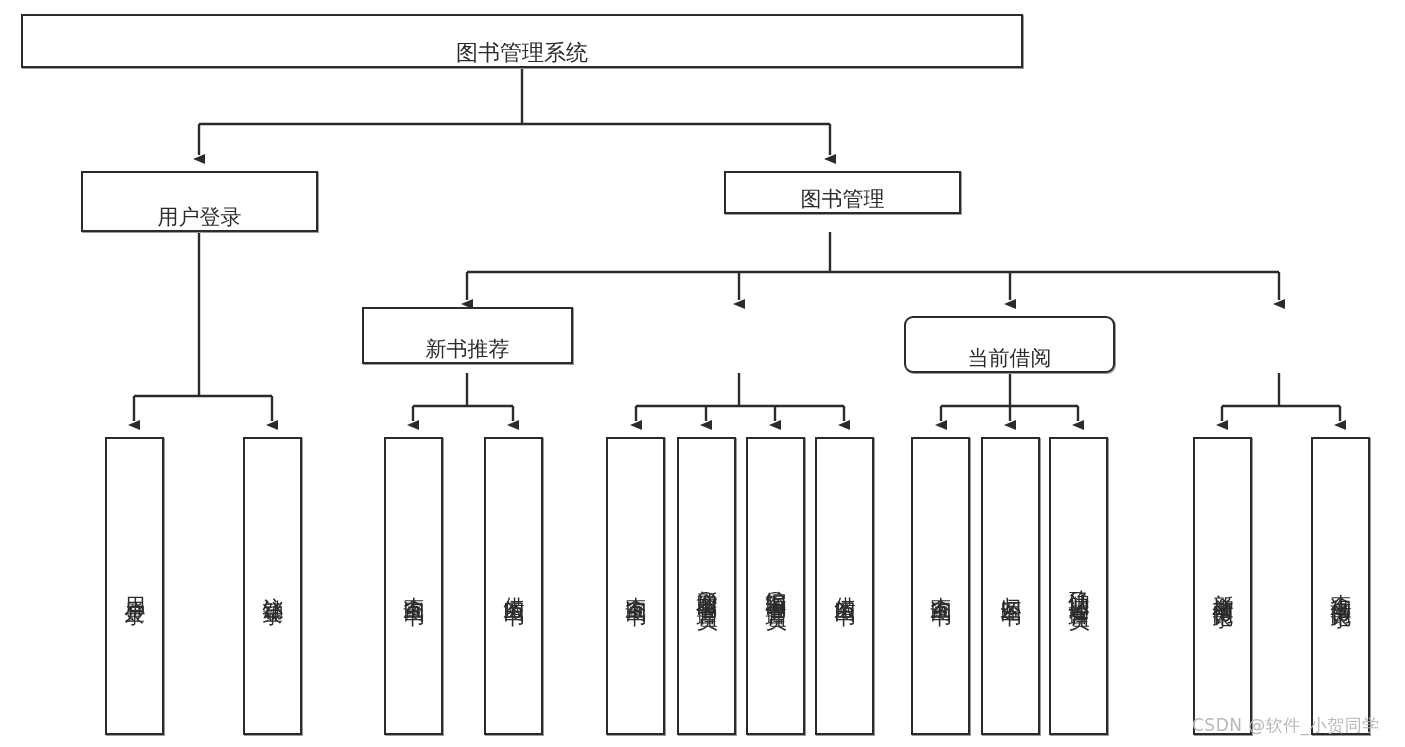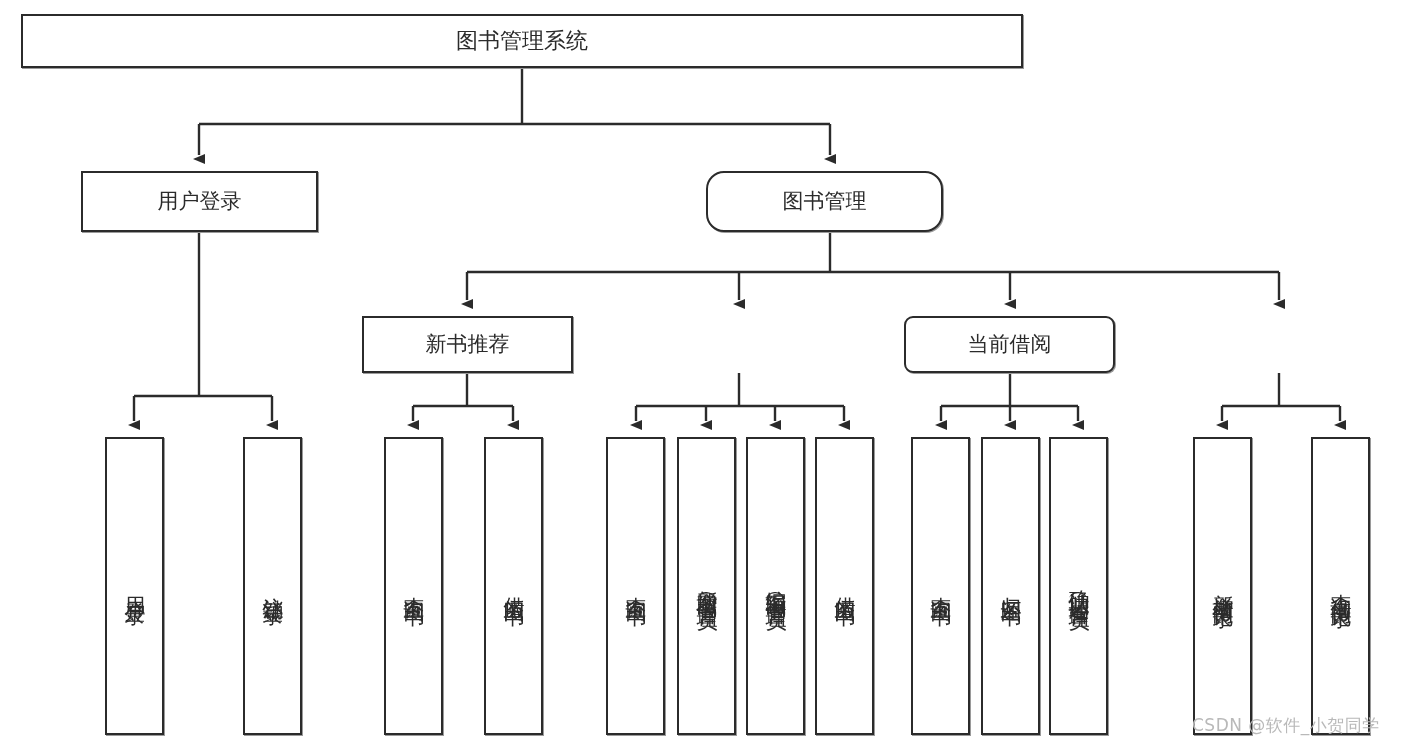--- a/index.html
+++ b/index.html
@@ -23,21 +23,21 @@
     top: 0;
     width: 1405px;
     height: 747px;
   }
   .node {
     position: absolute;
     box-sizing: border-box;
     border: 2px solid #2b2b2b;
     background: #ffffff;
     display: flex;
-    align-items: center;
+    align-items: flex-end;
     justify-content: center;
     color: #2b2b2b;
     box-shadow: 1px 1px 0 0 #9a9a9a;
   }
   .node .label {
     display: block;
     text-align: center;
     line-height: 1.25;
     white-space: nowrap;
   }
@@ -123,25 +123,25 @@
     </g>
   </svg>
 
   <div class="node root horiz" style="left:21px; top:14px; width:1002px; height:54px;">
     <span class="label">图书管理系统</span>
   </div>
 
   <div class="node horiz" style="left:81px; top:171px; width:237px; height:61px;">
     <span class="label">用户登录</span>
   </div>
-  <div class="node horiz" style="left:706px; top:171px; width:237px; height:61px;border-radius:18px;">
+  <div class="node horiz" style="left:724px; top:171px; width:237px; height:43px;">
     <span class="label">图书管理</span>
   </div>
 
-  <div class="node horiz" style="left:362px; top:316px; width:211px; height:57px;">
+  <div class="node horiz" style="left:362px; top:307px; width:211px; height:57px;">
     <span class="label">新书推荐</span>
   </div>
   <div class="node horiz" style="left:904px; top:316px; width:211px; height:57px;border-radius:9px;">
     <span class="label">当前借阅</span>
   </div>
 
   <div class="node vert" style="left:105px; top:437px; width:59px; height:298px;">
     <span class="label">用户登录</span>
   </div>
   <div class="node vert" style="left:243px; top:437px; width:59px; height:298px;">

